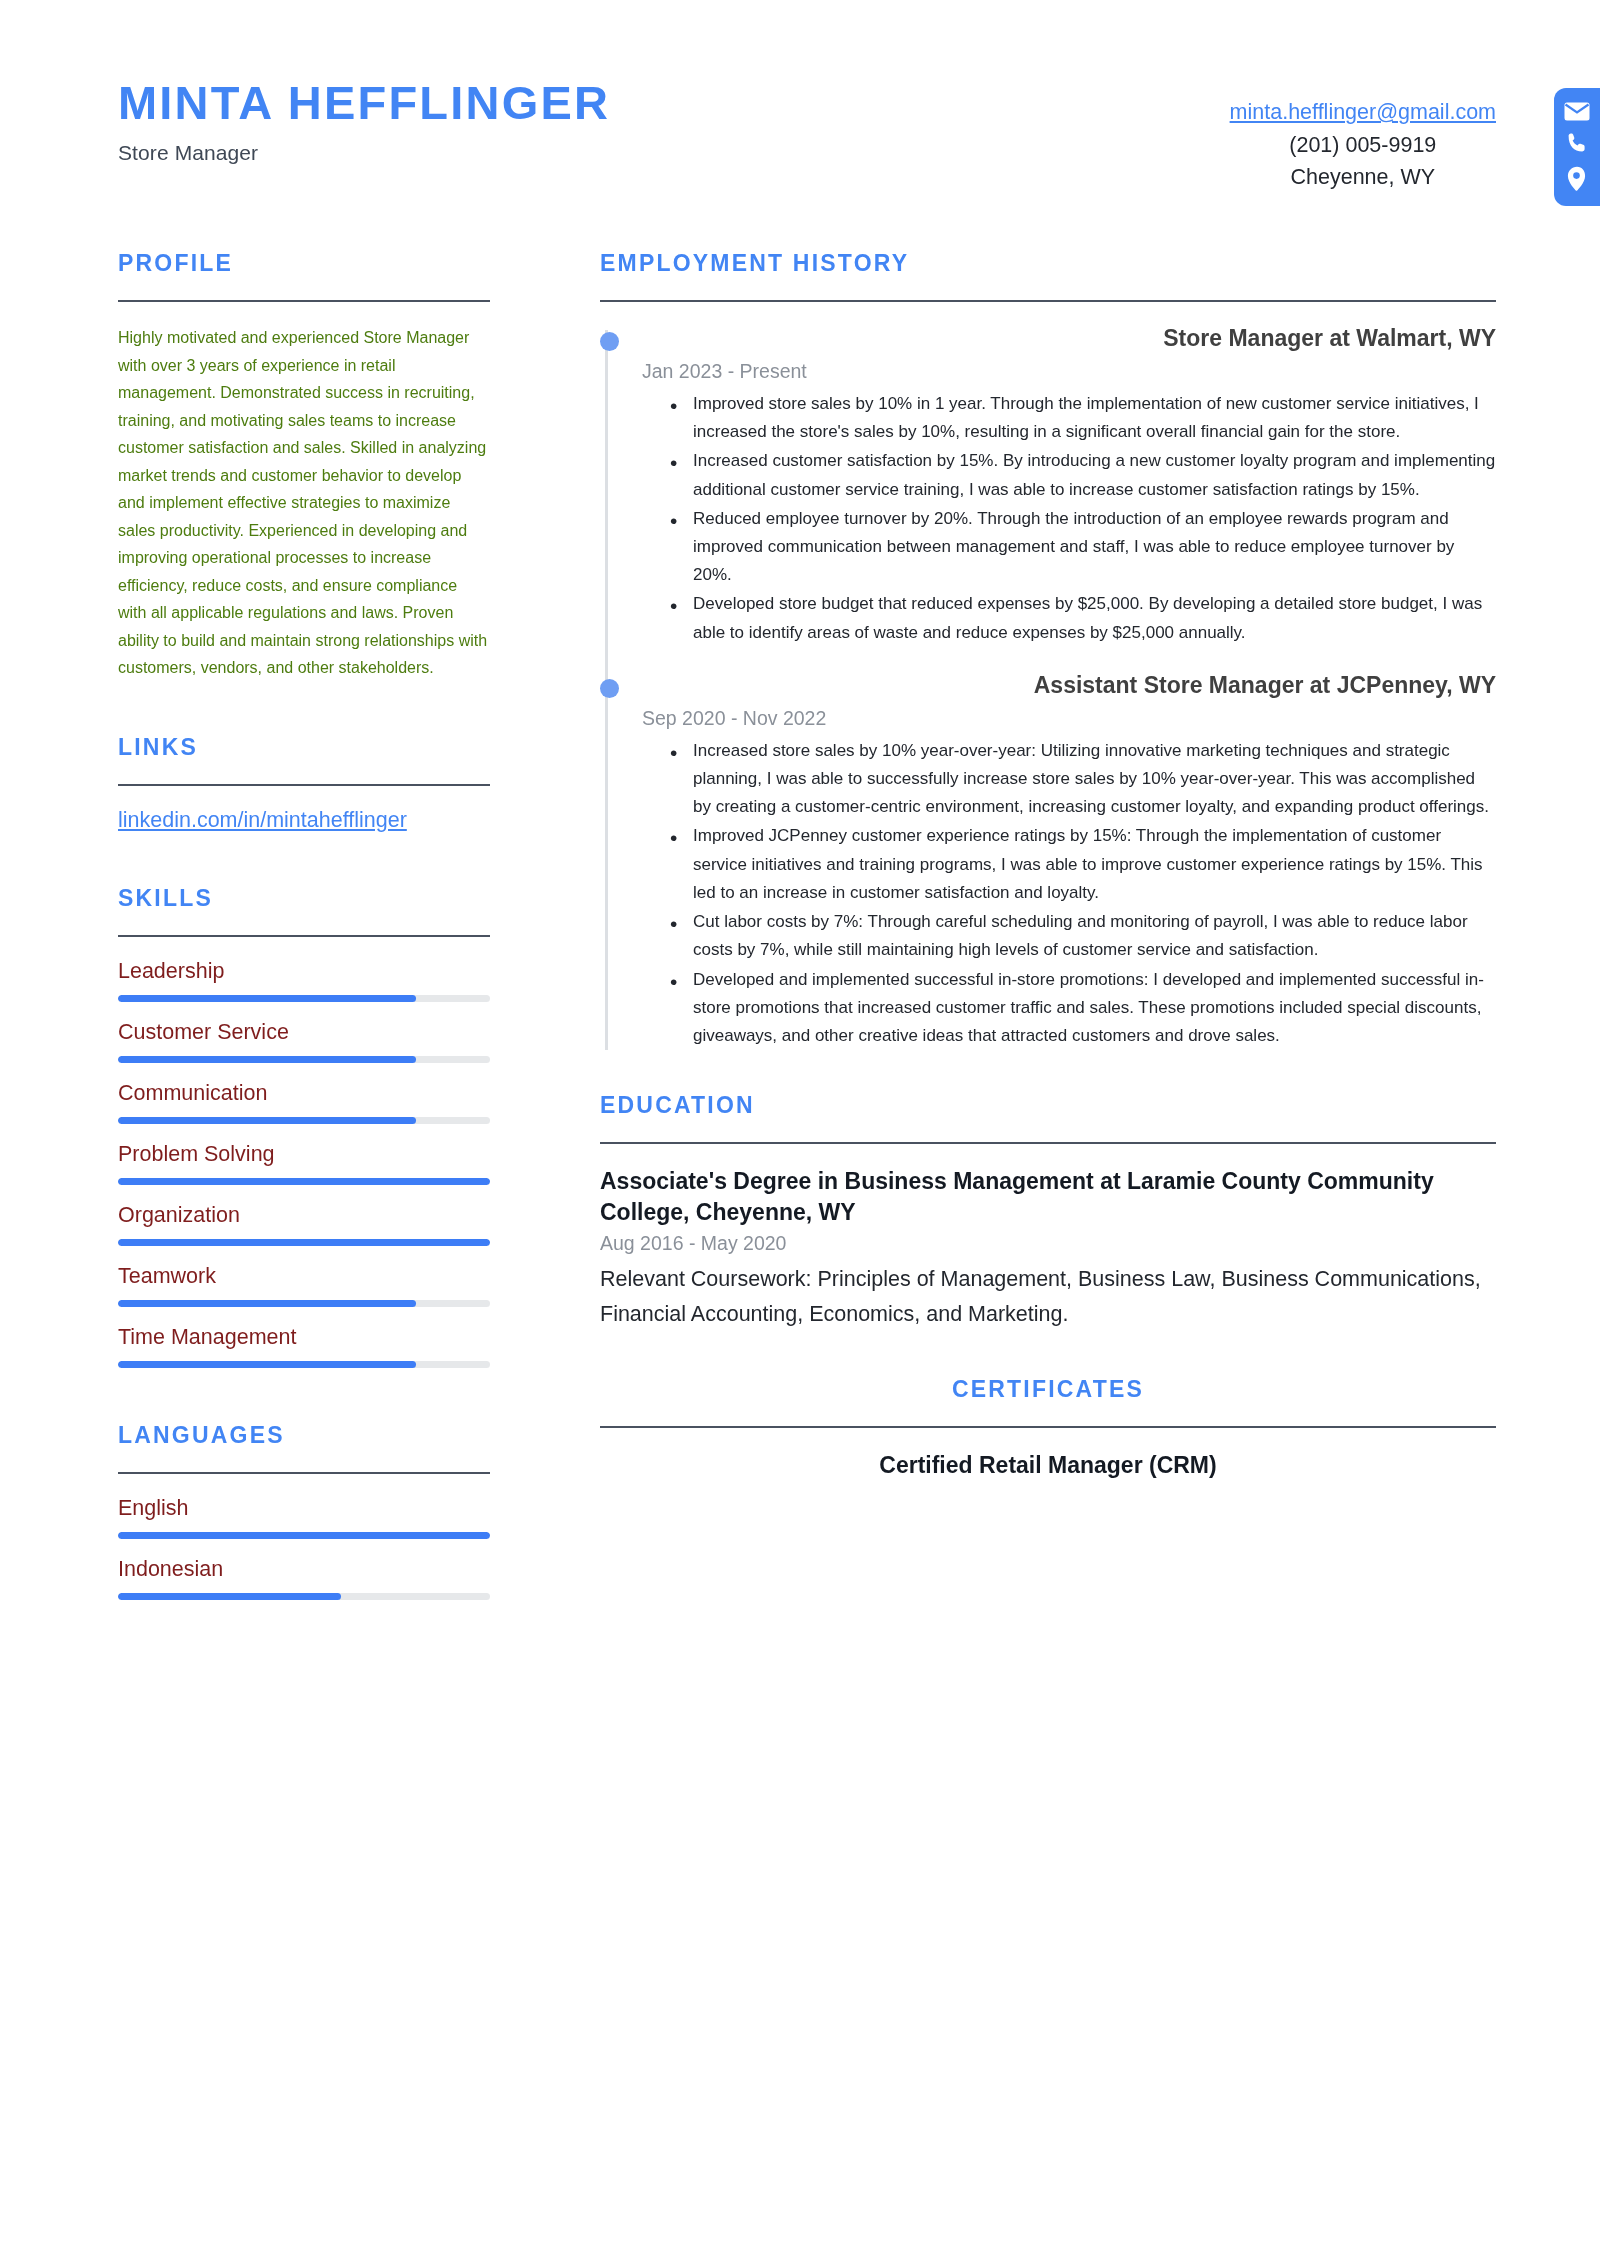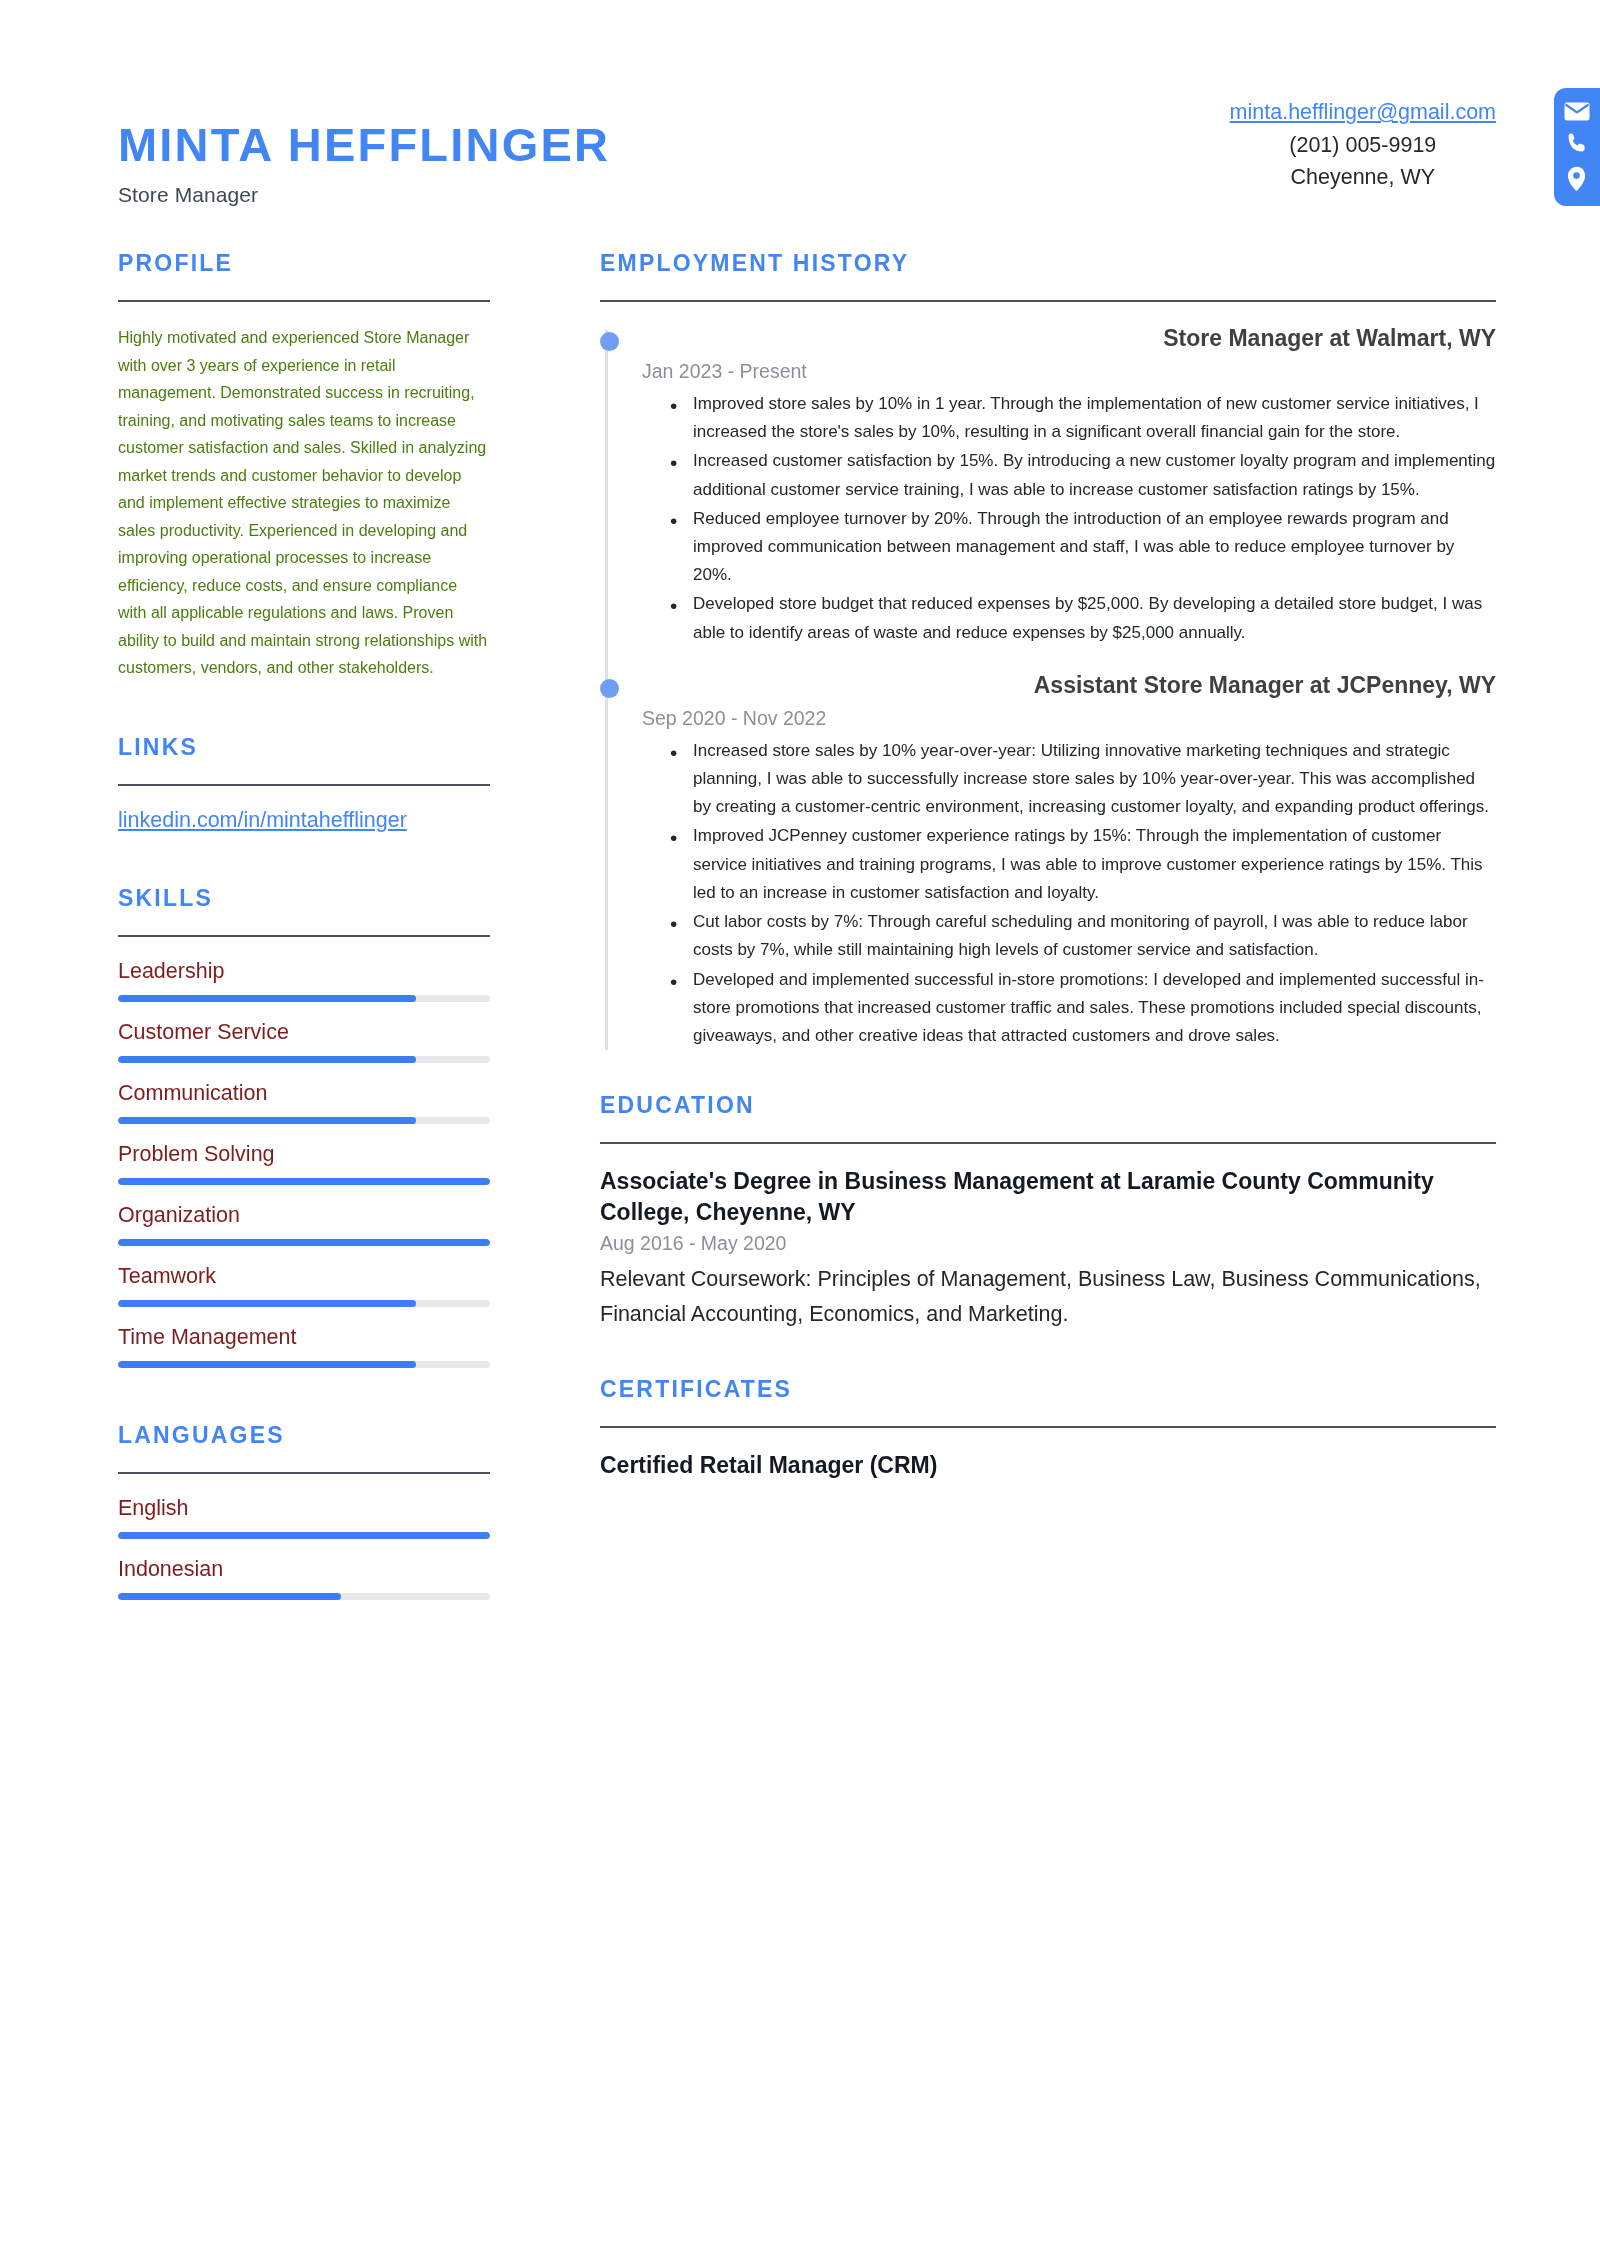--- a/index.html
+++ b/index.html
@@ -21,21 +21,21 @@
     width: 1600px;
     height: 2261px;
     position: relative;
     background: #ffffff;
     padding: 0;
   }
 
   
   .header {
     position: relative;
-    padding: 120px 0 0 118px;
+    padding: 78px 0 0 118px;
     height: 250px;
   }
 
   .name {
     font-size: 47px;
     font-weight: 700;
     letter-spacing: 2.2px;
     color: #4285f4;
     line-height: 1.05;
   }
@@ -227,21 +227,21 @@
     margin-top: 5px;
   }
 
   .entry-desc {
     font-size: 21.5px;
     line-height: 1.62;
     color: #23272e;
     margin-top: 7px;
   }
   .sec-edu  { margin-top: 42px; }
-  .sec-cert { margin-top: 44px; }
+  .sec-cert { margin-top: 44px; text-align: center; }
   .sec-links{ margin-top: 52px; }
   .sec-skills{ margin-top: 52px; }
   .sec-langs{ margin-top: 54px; }
 </style>
 </head>
 <body>
 
 <div class="page">
 
   <div class="header">

